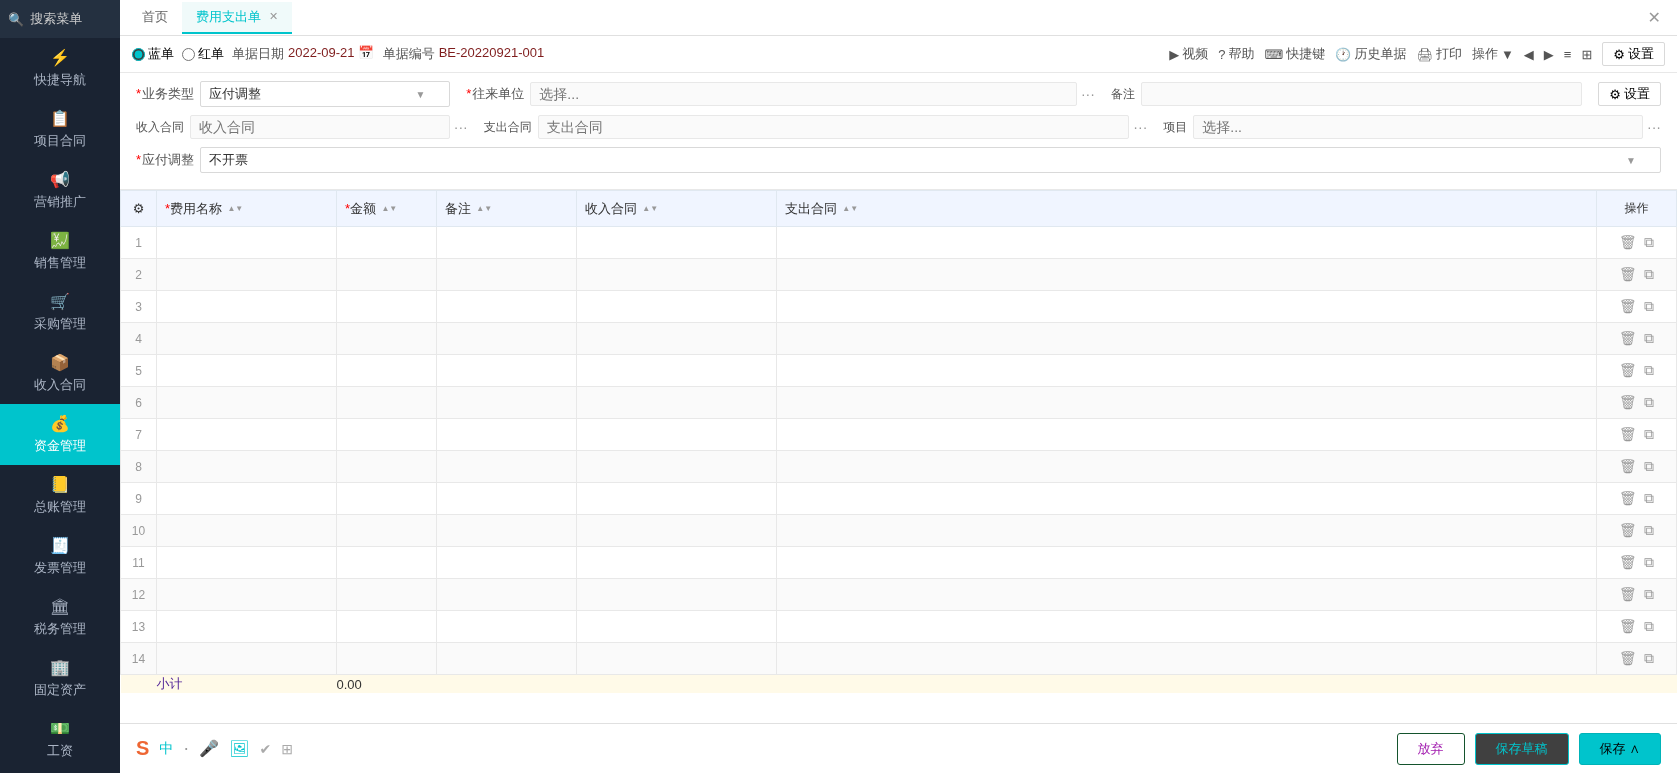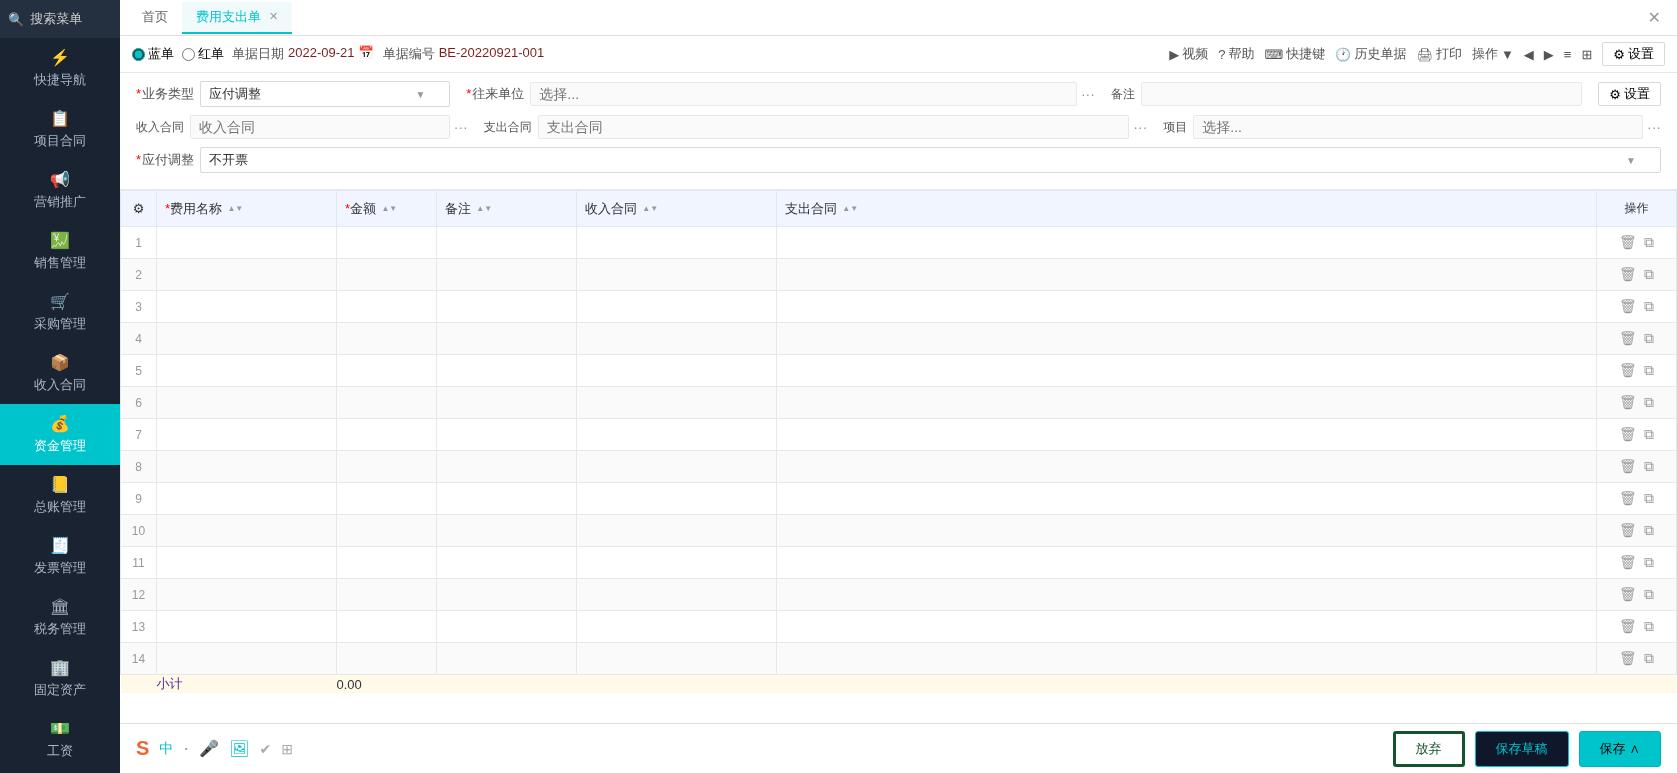--- a/index.html
+++ b/index.html
@@ -288,25 +288,25 @@
     }
     .btn {
       padding: 6px 20px;
       border-radius: 3px;
       cursor: pointer;
       font-size: 13px;
       border: none;
     }
     .btn-discard {
       background: #fff;
-      border: 3px solid #14532d;
-      color: #14532d;
+      border: 1px solid #14532d;
+      color: #a21caf;
     }
     .btn-save-draft {
-      background: #0f172a;
+      background: #404040;
       border: 1px solid #00c4cc;
       color: #00c4cc;
     }
     .btn-save {
       background: #00c4cc;
       color: #000000;
       border: 1px solid #00b3b8;
     }
 
     .content-wrap {

